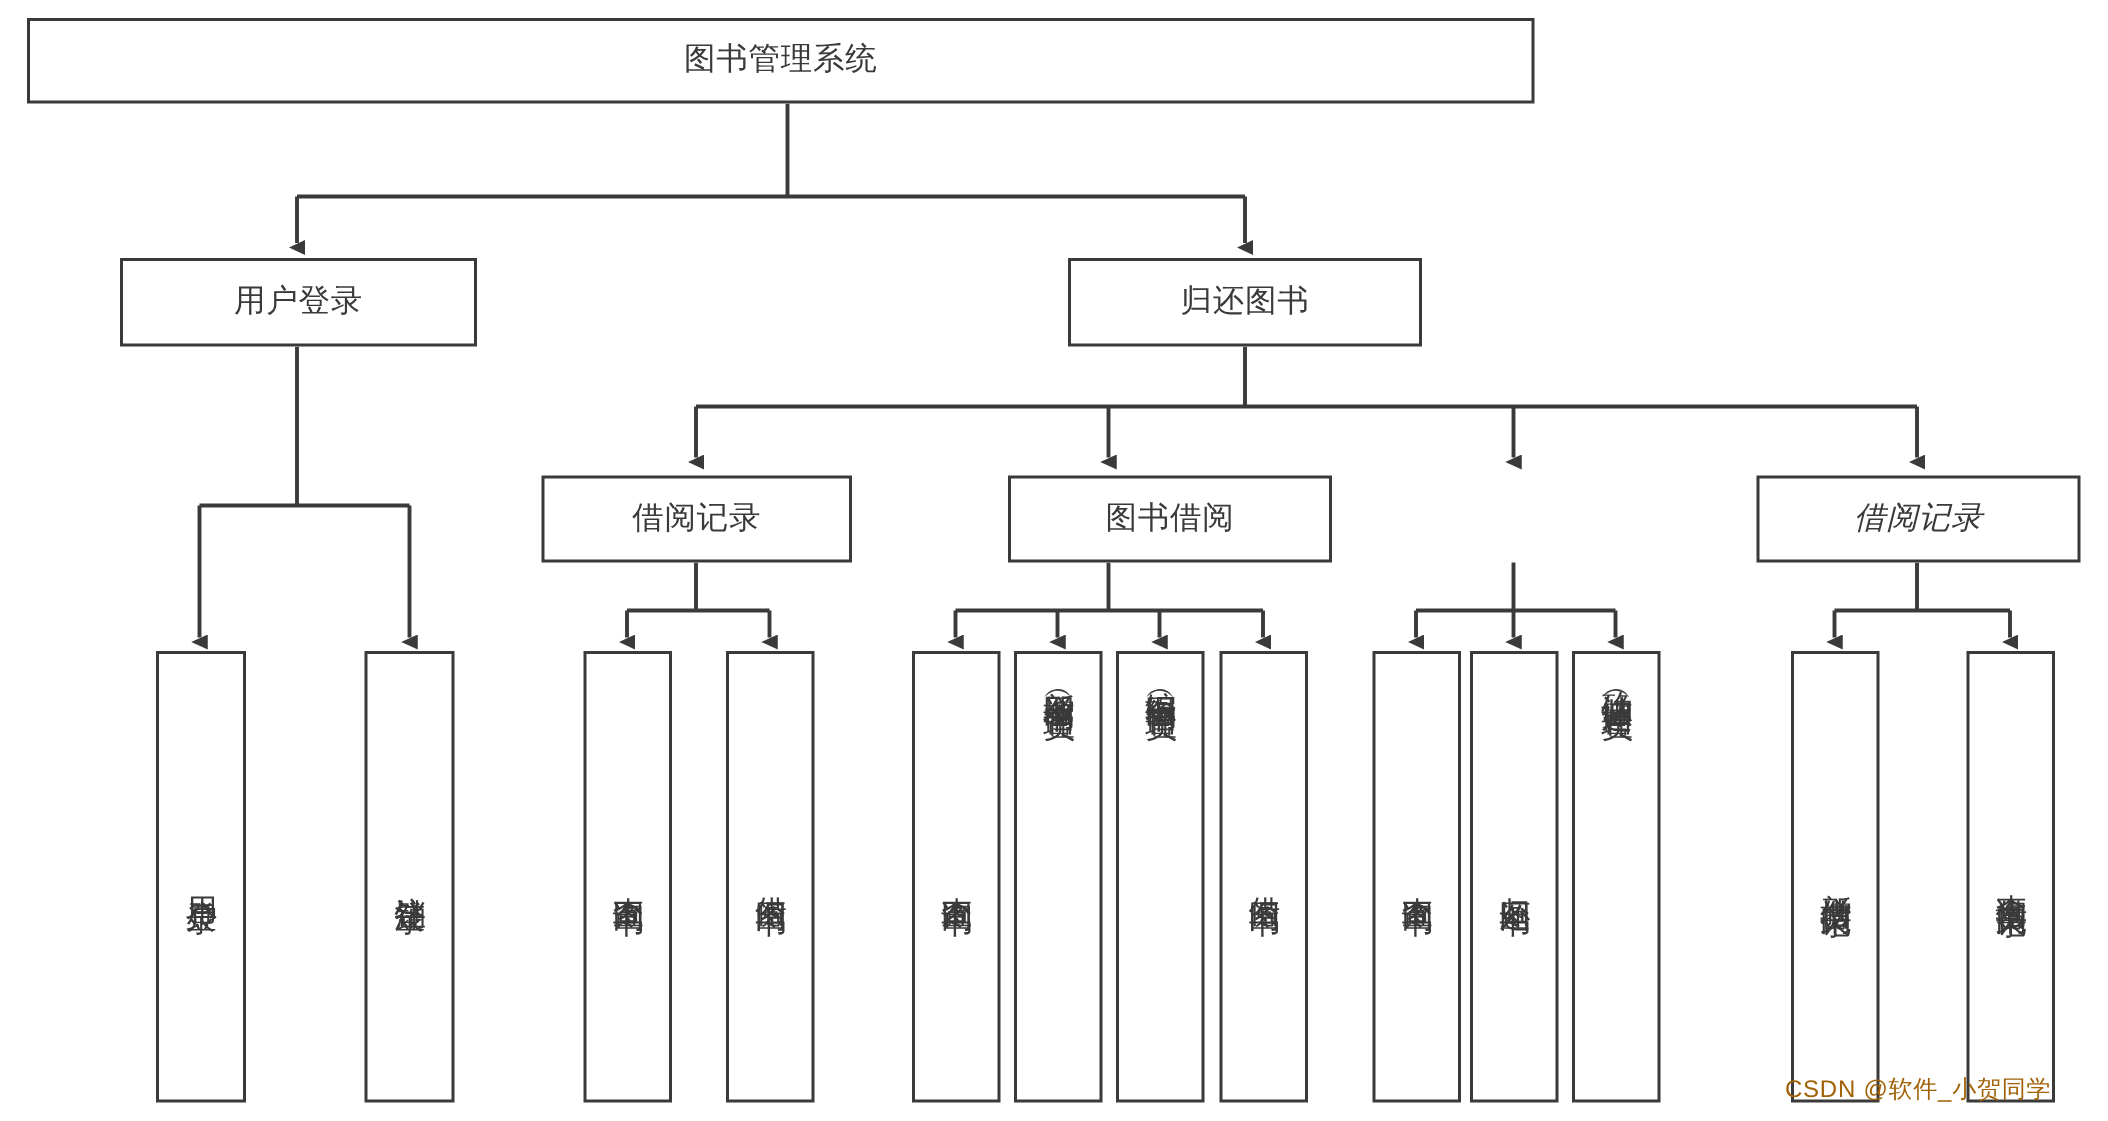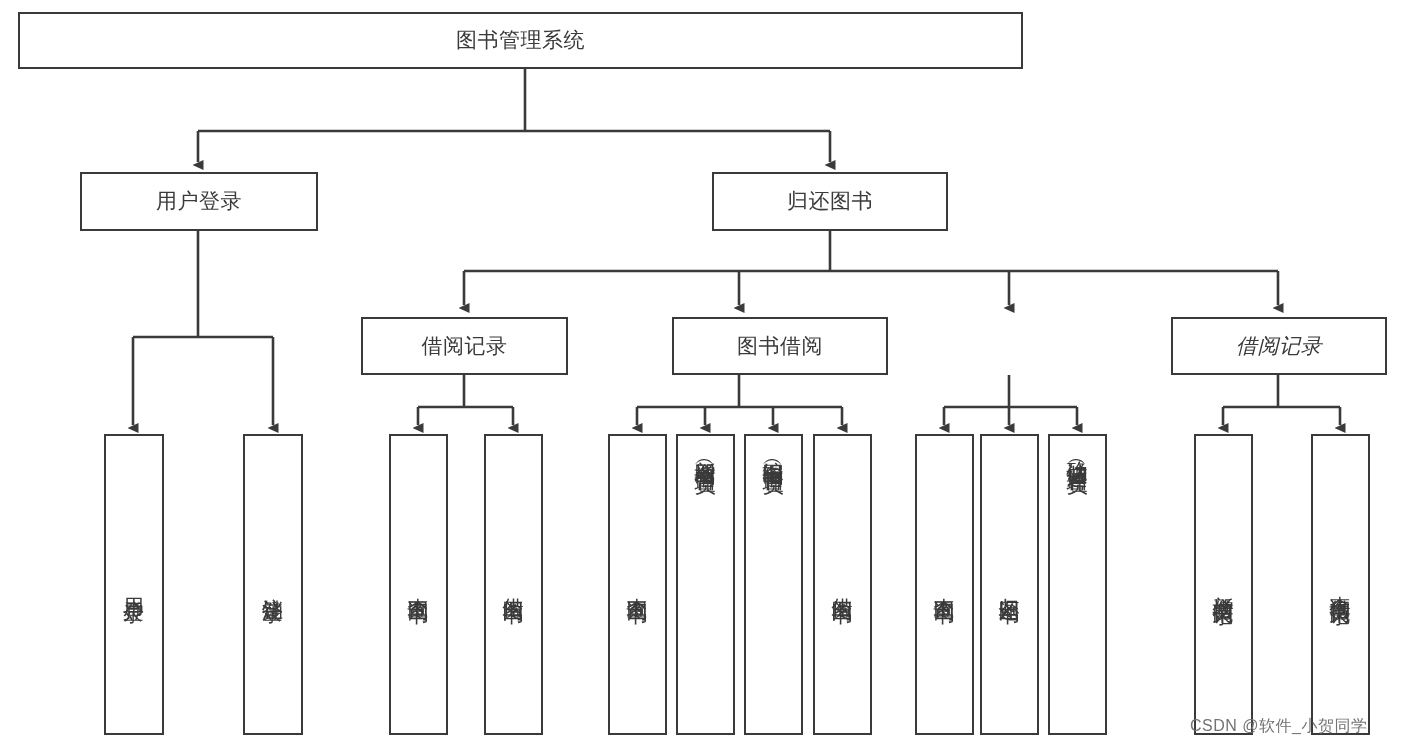--- a/index.html
+++ b/index.html
@@ -55,21 +55,21 @@
     align-items: flex-start;
     justify-content: center;
     padding-top: 8px;
   }
   .node.vertical.centered {
     align-items: center;
     padding-top: 0;
   }
   .watermark {
     position: absolute;
-    color: #737373;
+    color: #a16207;
     font-size: 16px;
     letter-spacing: 0.5px;
     white-space: nowrap;
     user-select: none;
   }
 </style>
 </head>
 <body>
 
 <div id="diagram-root">

